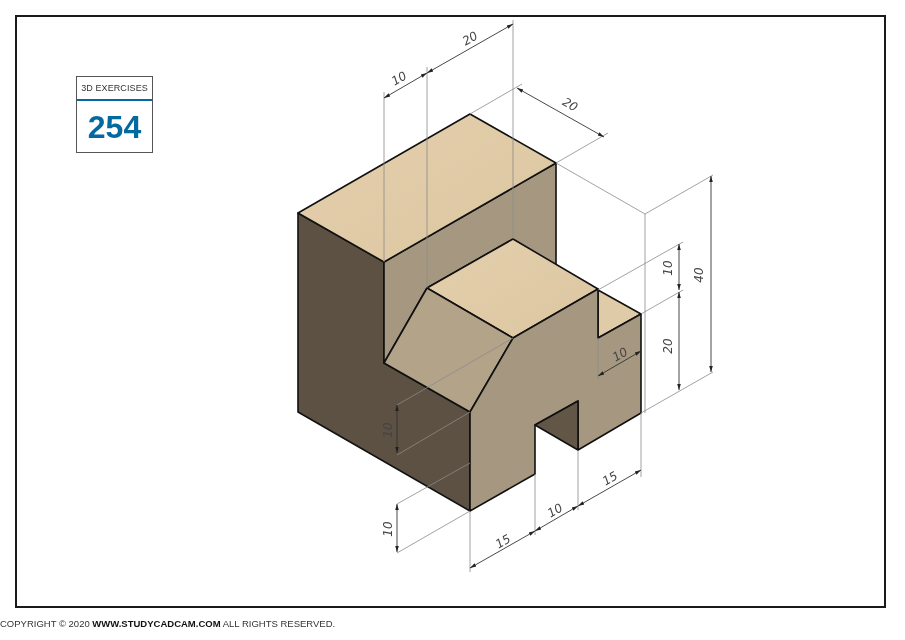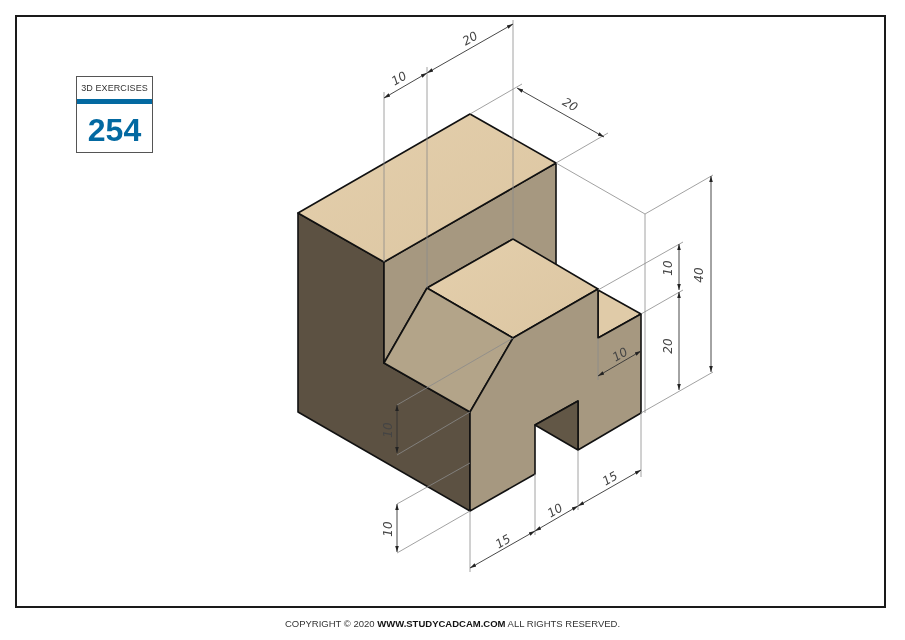--- a/index.html
+++ b/index.html
@@ -1,21 +1,21 @@
 <!DOCTYPE html>
 <html><head>
   <meta charset="utf-8">
   <style>
     html, body { margin: 0; padding: 0; background: #ffffff; }
     body { width: 905px; height: 640px; position: relative; overflow: hidden; font-family: "Liberation Sans", sans-serif; }
     .frame { position: absolute; left: 15px; top: 15px; width: 871px; height: 593px; border: 2px solid #1a1a1a; box-sizing: border-box; }
     .badge { position: absolute; left: 76px; top: 76px; width: 77px; height: 77px; border: 1px solid #555; box-sizing: border-box; background: #fff; }
-    .badge-title { height: 22px; border-bottom: 5px solid #0369a1; font-size: 9px; color: #333; text-align: center; line-height: 22px; letter-spacing: 0.1px; }
+    .badge-title { height: 22px; border-bottom: 2px solid #0369a1; font-size: 9px; color: #333; text-align: center; line-height: 22px; letter-spacing: 0.1px; }
     .badge-num { font-size: 32px; font-weight: bold; color: #0369a1; text-align: center; line-height: 52px; }
-    .footer { position: absolute; left: 0; width: 905px; top: 618px; text-align: center; font-size: 9.5px; color: #333; }
+    .footer { position: absolute; left: 0; width: 905px; top: 618px; font-size: 9.5px; color: #333; }
     .footer b { color: #111; }
     svg.drawing { position: absolute; left: 0; top: 0; }
     .dimtxt { font-family: "DejaVu Sans", sans-serif; font-size: 12px; fill: #444; font-style: italic; }
   </style>
 </head>
 <body>
 
 <div class="frame"></div>
 
 <div class="badge">

